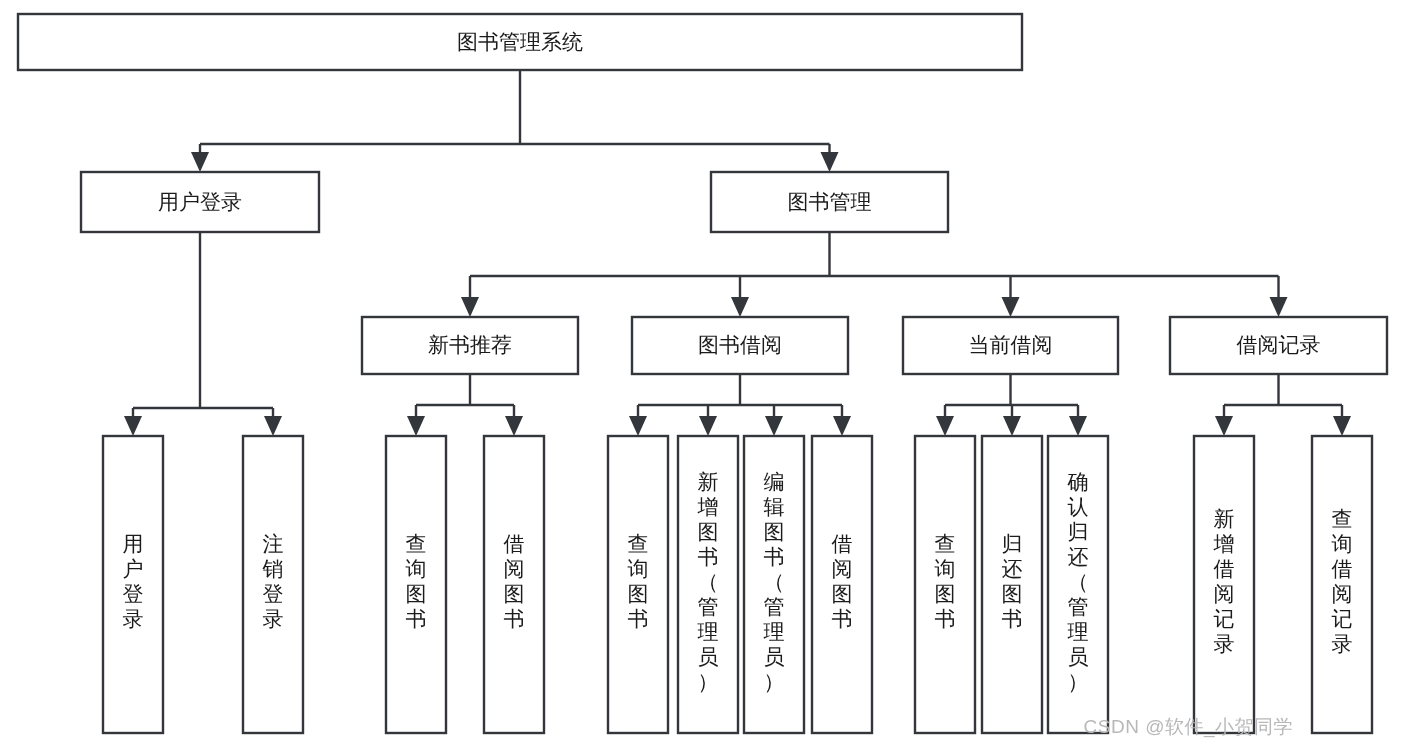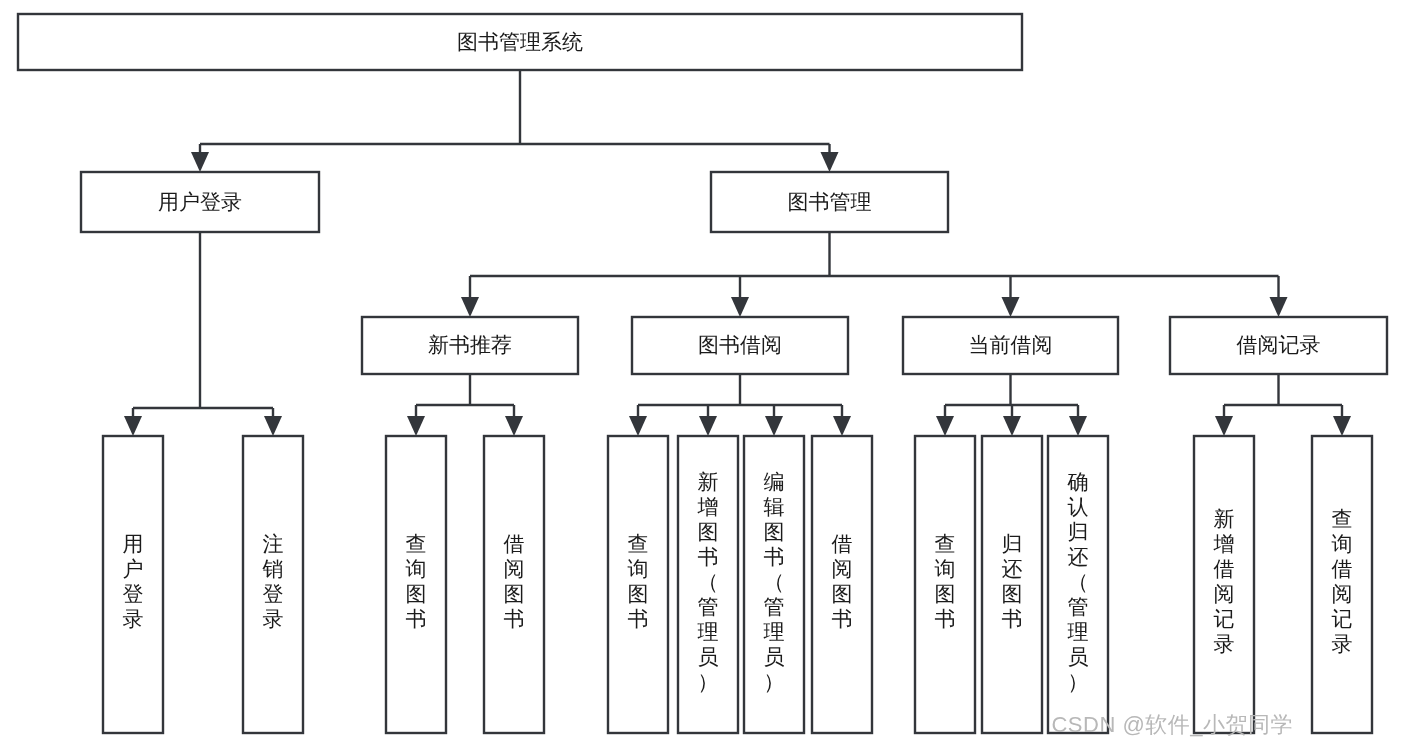--- a/index.html
+++ b/index.html
@@ -52,21 +52,21 @@
     font-family: "Liberation Sans", "DejaVu Sans", sans-serif;
     font-size: 21px;
     fill: #1b1b1b;
     text-anchor: middle;
   }
   .watermark {
     position: absolute;
     right: 14px;
     bottom: 7px;
     font-family: "Liberation Sans", "DejaVu Sans", sans-serif;
-    font-size: 22px;
+    font-size: 19px;
     color: #b8b8b8;
     letter-spacing: 0.5px;
     white-space: nowrap;
     user-select: none;
   }
 </style>
 </head>
 <body>
 
 <div id="diagram-root">

